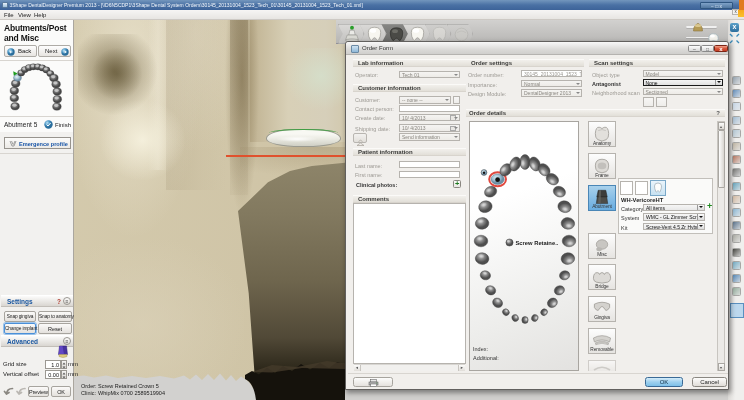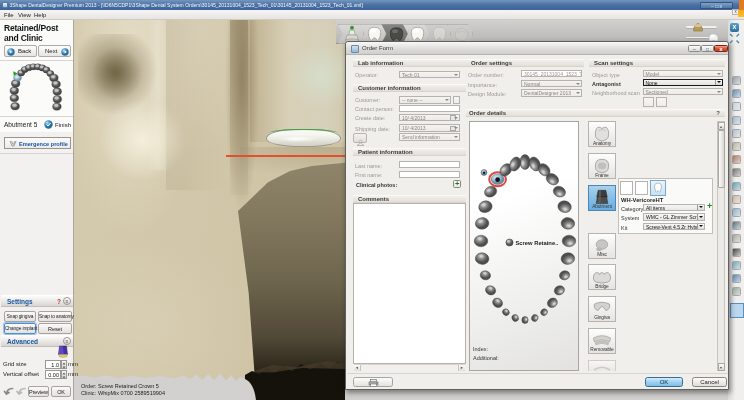--- a/index.html
+++ b/index.html
@@ -151,22 +151,22 @@
 </div>
 <div class="abs" id="menubar">
       <span style="left:4px">File</span>
       <span style="left:18px">View</span>
       <span style="left:34px">Help</span>
 <span style="left:732px;top:-1.5px;width:7px;height:6px;border:1px solid #b5b2ad;background:#f3f2f0;font-size:4.5px;line-height:4.5px;text-align:center;color:#444">x</span>
 </div>
 
 <div class="abs" id="leftpanel">
  <div class="abs" id="lp-top"></div>
- <div class="abs h1" style="left:4px;top:2.5px">Retained/Post</div>
- <div class="abs h1" style="left:4px;top:12.5px">and Clinic</div>
+ <div class="abs h1" style="left:4px;top:2.5px">Abutments/Post</div>
+ <div class="abs h1" style="left:4px;top:12.5px">and Misc</div>
  <div class="abs navbtn" style="left:4px;top:25px;width:33px;height:11.5px">
    <svg class="abs" style="left:2px;top:1.5px" width="8" height="8" viewBox="0 0 8 8">
           <circle cx="4" cy="4" r="3.7" fill="url(#bg1)"></circle>
           <path d="M5.4 4 L2.8 4 M2.8 4 L4 2.8 M2.8 4 L4 5.2" stroke="#fff" stroke-width="0.9" fill="none"></path>
         </svg>
    <span style="position:absolute;left:13px;top:2.2px">Back</span>
       </div>
  <div class="abs navbtn" style="left:38px;top:25px;width:33px;height:11.5px">
    <span style="position:absolute;left:6px;top:2.2px">Next</span>
    <svg class="abs" style="left:22px;top:1.5px" width="8" height="8" viewBox="0 0 8 8">

